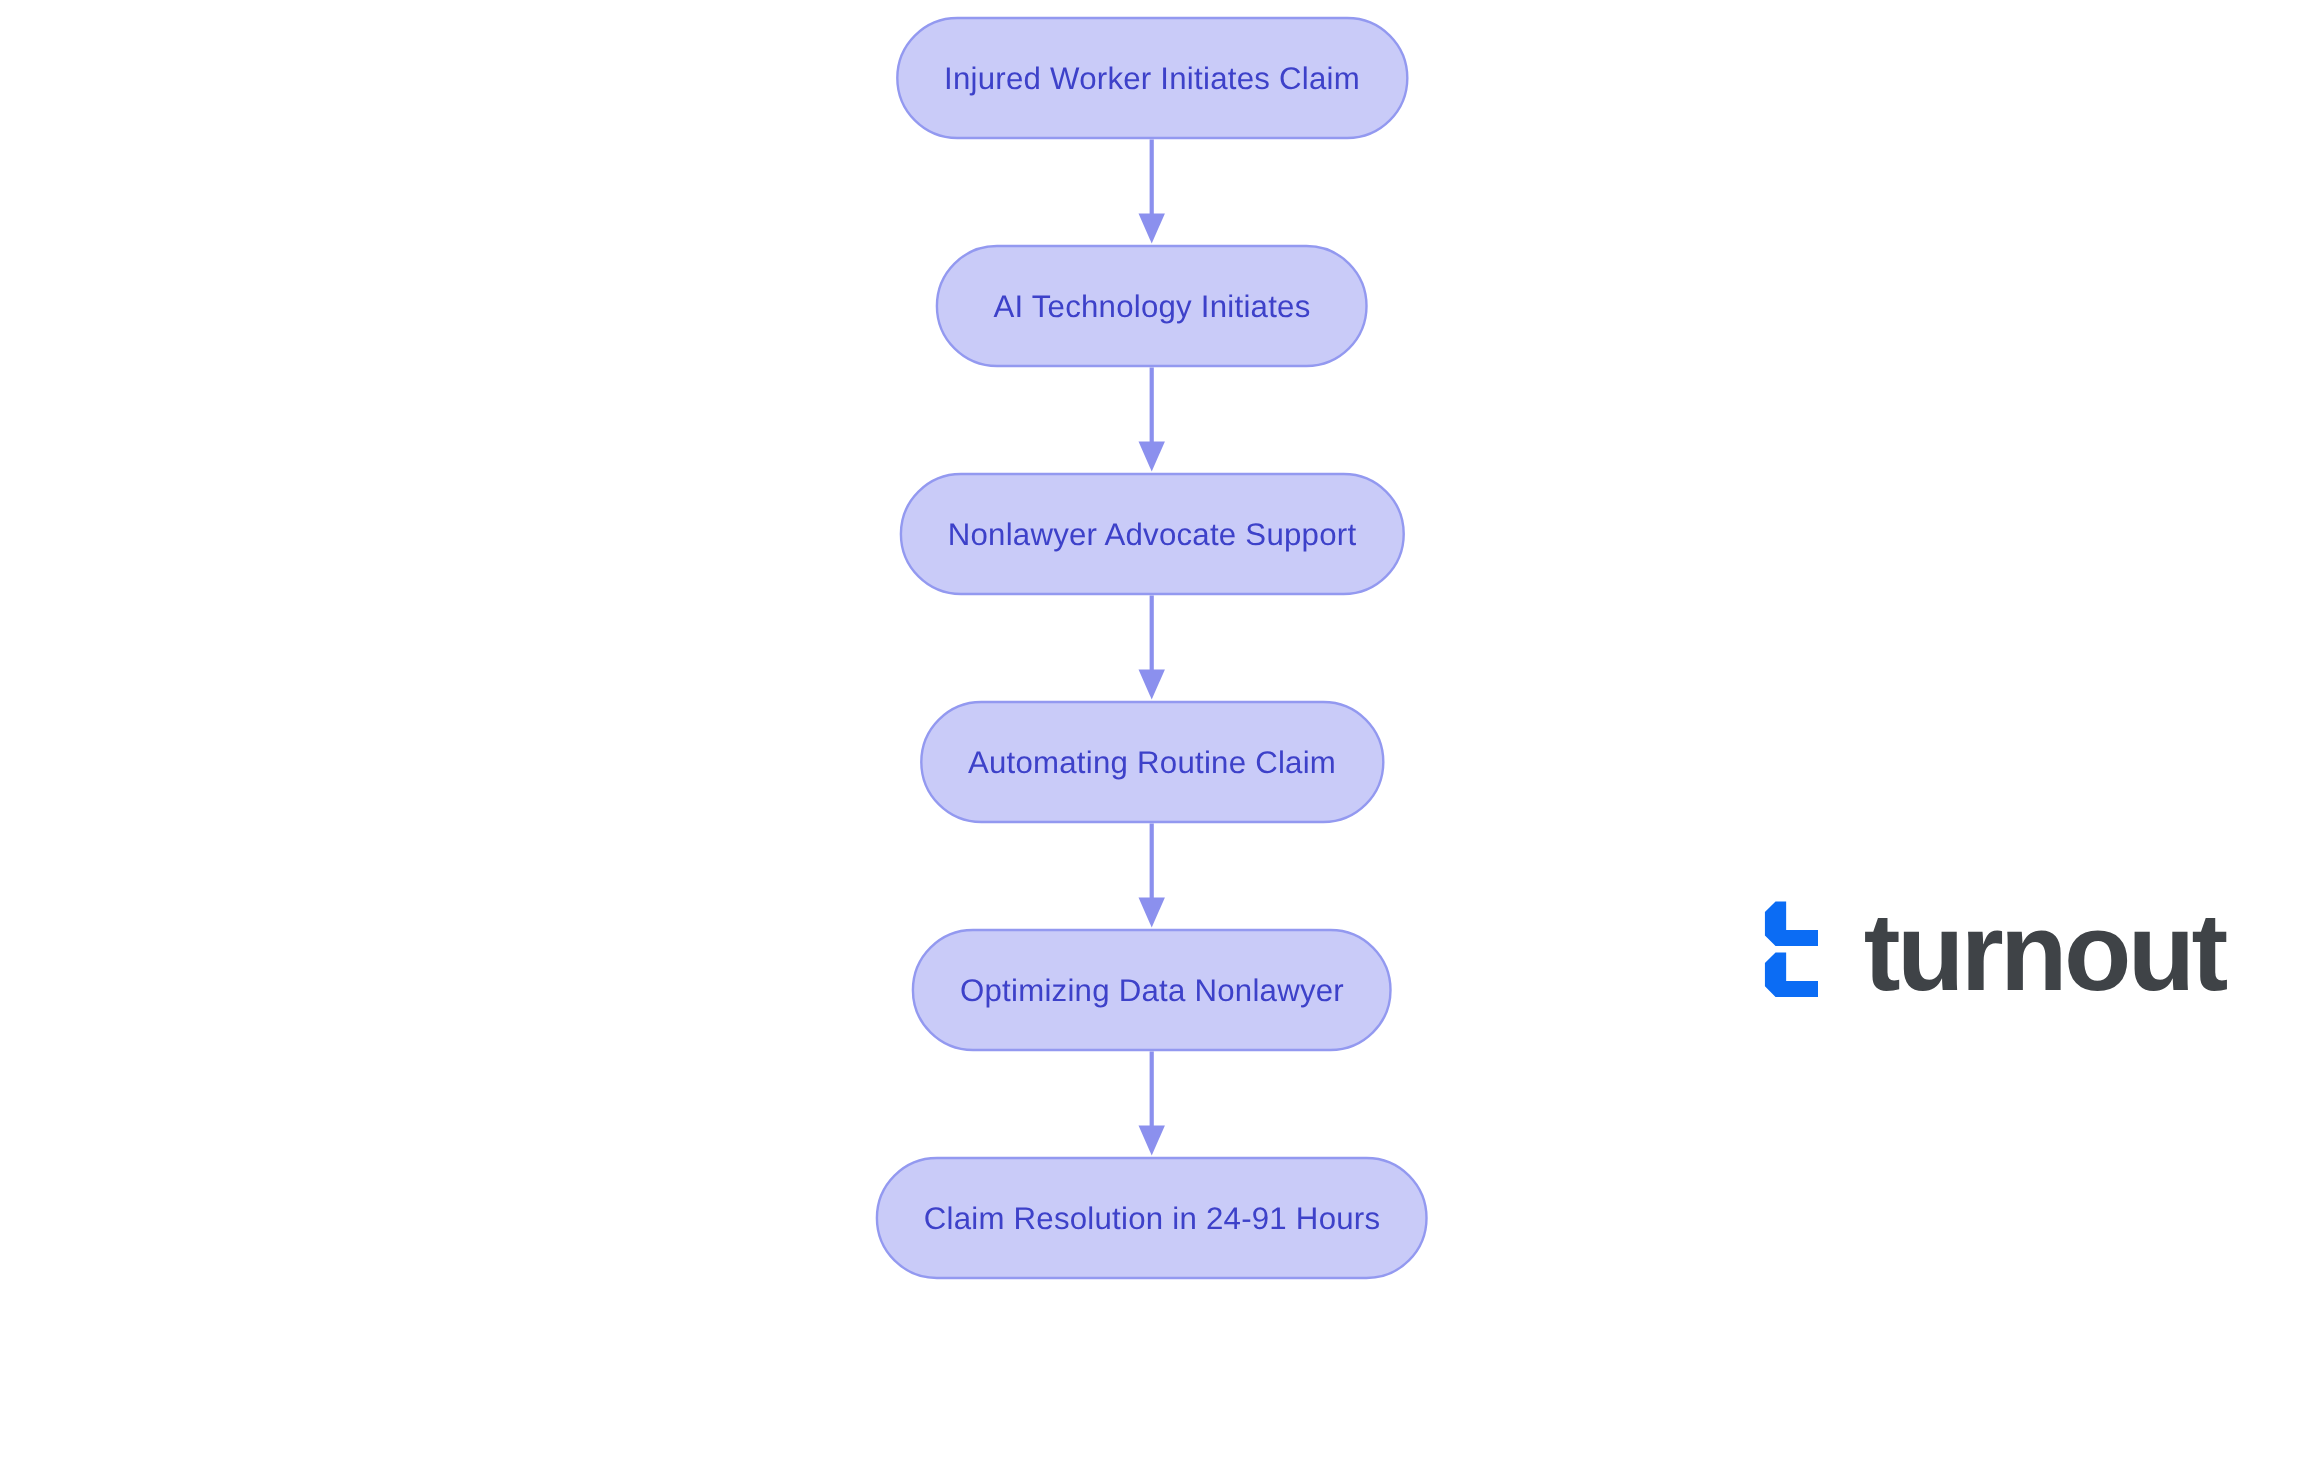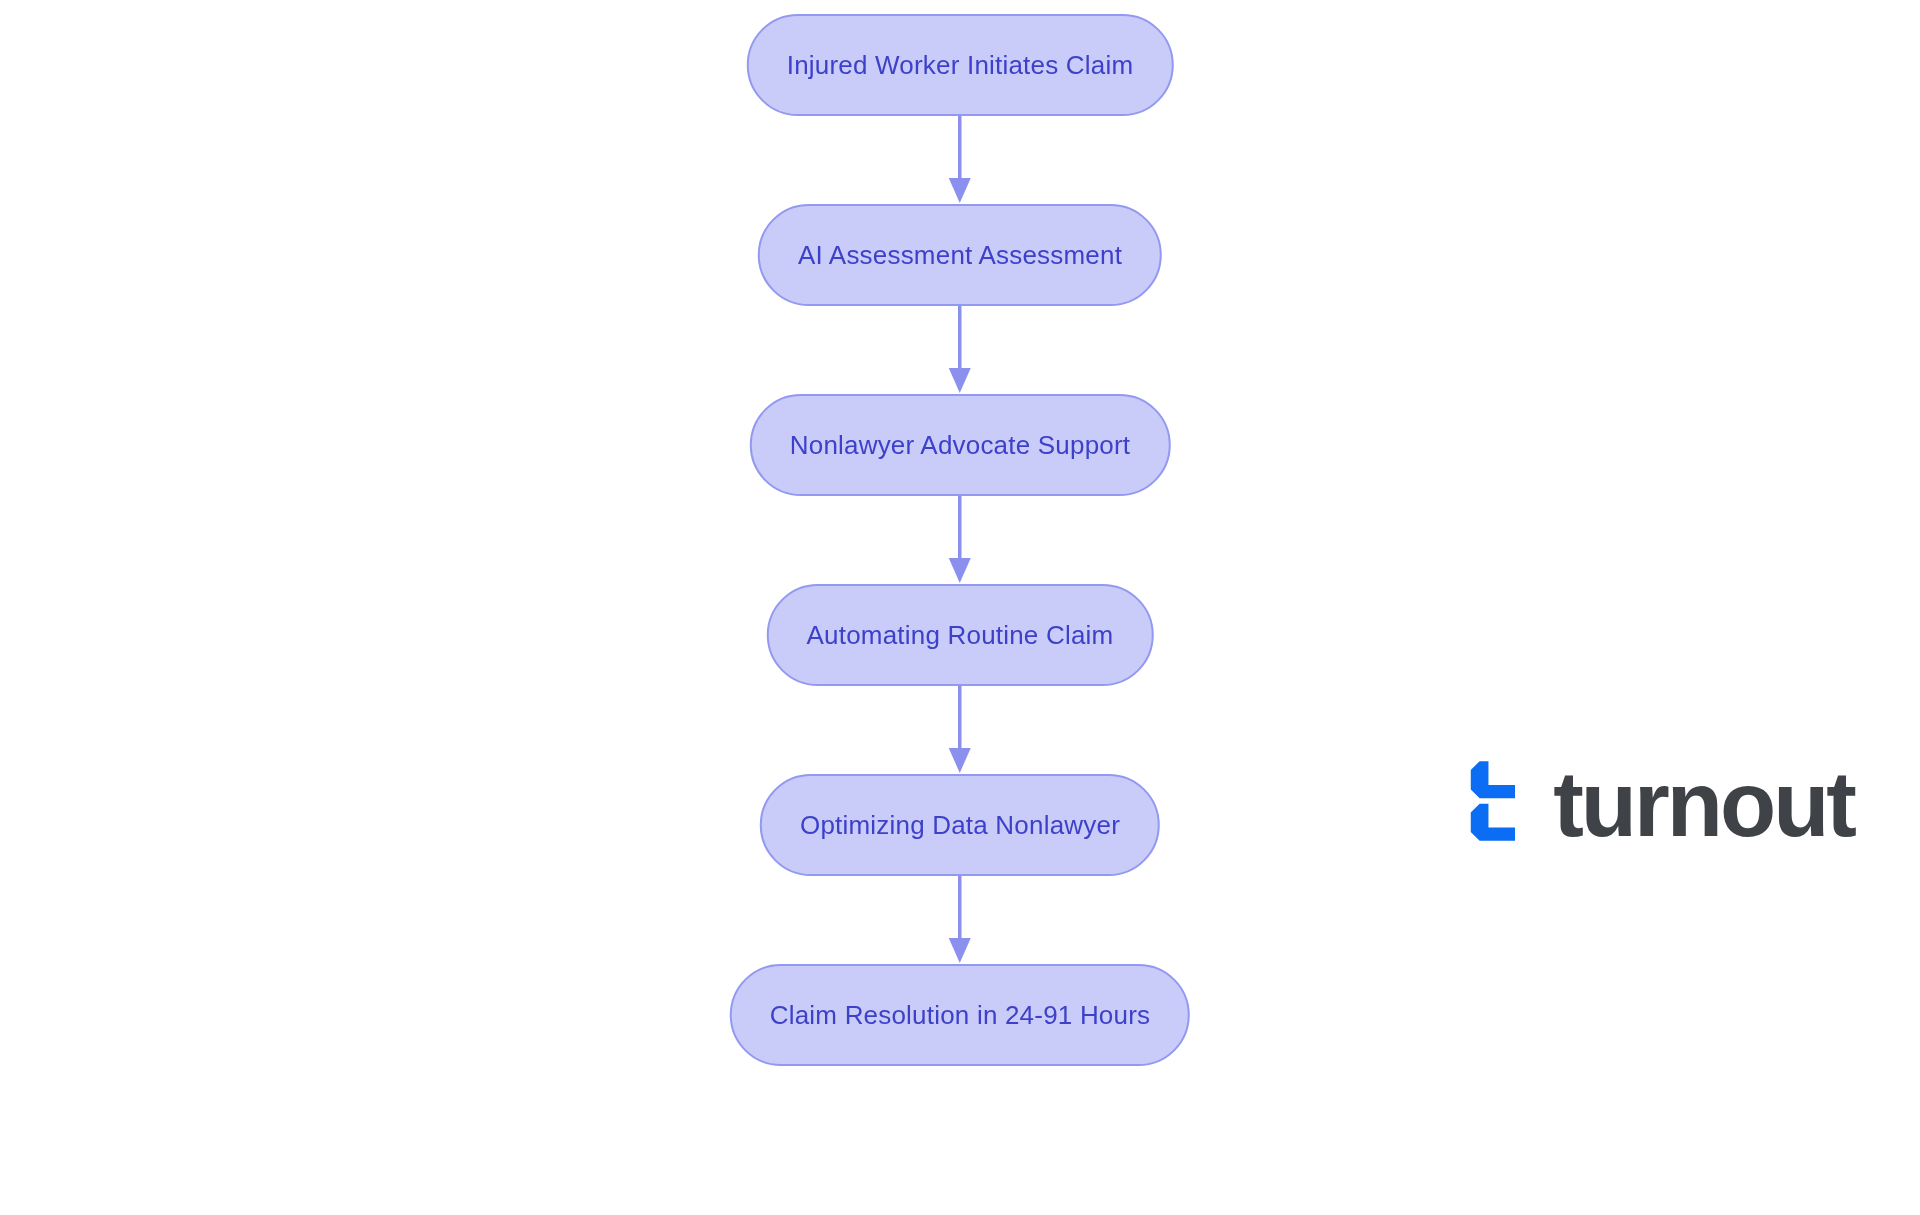--- a/index.html
+++ b/index.html
@@ -46,21 +46,21 @@
     font-size: 26px;
     letter-spacing: 0.2px;
     color: var(--node-text);
     white-space: nowrap;
   }
   .arrow { display: block; }
   .arrow line { stroke: var(--arrow); stroke-width: 3.5; }
   .arrow polygon { fill: var(--arrow); }
   .logo {
     position: absolute;
-    right: 66px; bottom: 10px;
+    right: 66px; bottom: 20px;
     display: flex;
     align-items: flex-end;
     gap: 38px;
   }
   .logo-icon { display: block; }
   .logo-icon path { fill: var(--logo-blue); }
   .logo-text {
     font-size: 92px;
     font-weight: 700;
     letter-spacing: -3px;
@@ -78,21 +78,21 @@
   <div class="pill">
     <span class="pill-label">Injured Worker Initiates Claim</span>
   </div>
 
   <svg class="arrow" width="28" height="88" viewBox="0 0 28 88" aria-hidden="true">
     <line x1="14" y1="0" x2="14" y2="64"></line>
     <polygon points="3,62 25,62 14,87"></polygon>
   </svg>
 
   <div class="pill">
-    <span class="pill-label">AI Assessment Assessment</span>
+    <span class="pill-label">AI Technology Initiates</span>
   </div>
 
   <svg class="arrow" width="28" height="88" viewBox="0 0 28 88" aria-hidden="true">
     <line x1="14" y1="0" x2="14" y2="64"></line>
     <polygon points="3,62 25,62 14,87"></polygon>
   </svg>
 
   <div class="pill">
     <span class="pill-label">Nonlawyer Advocate Support</span>
   </div>

